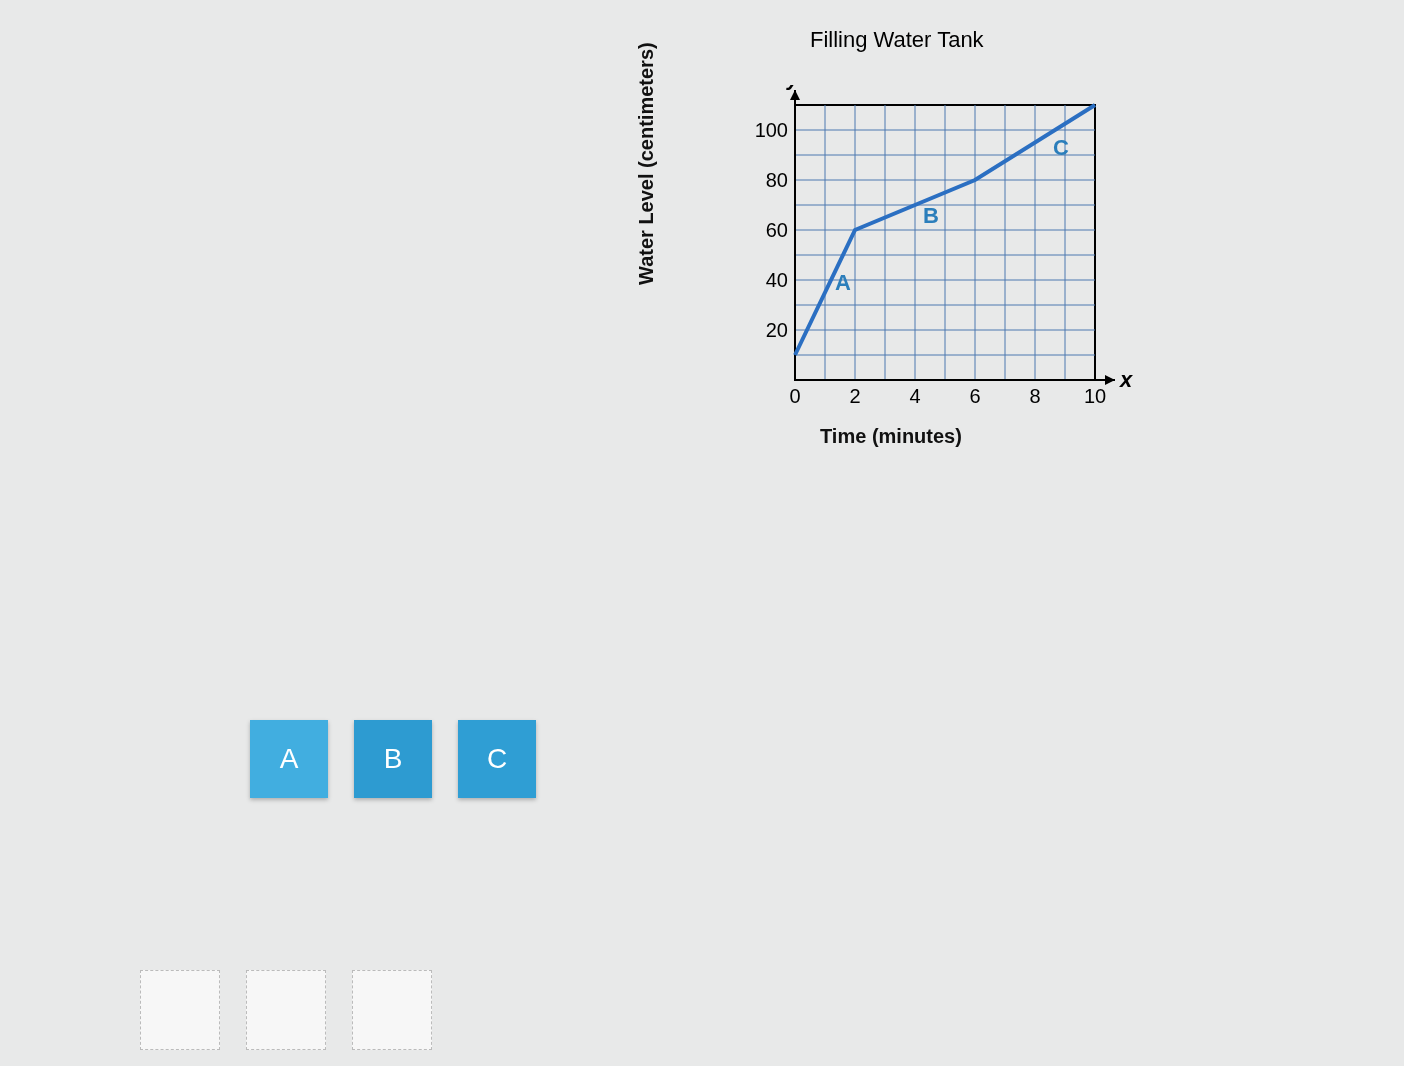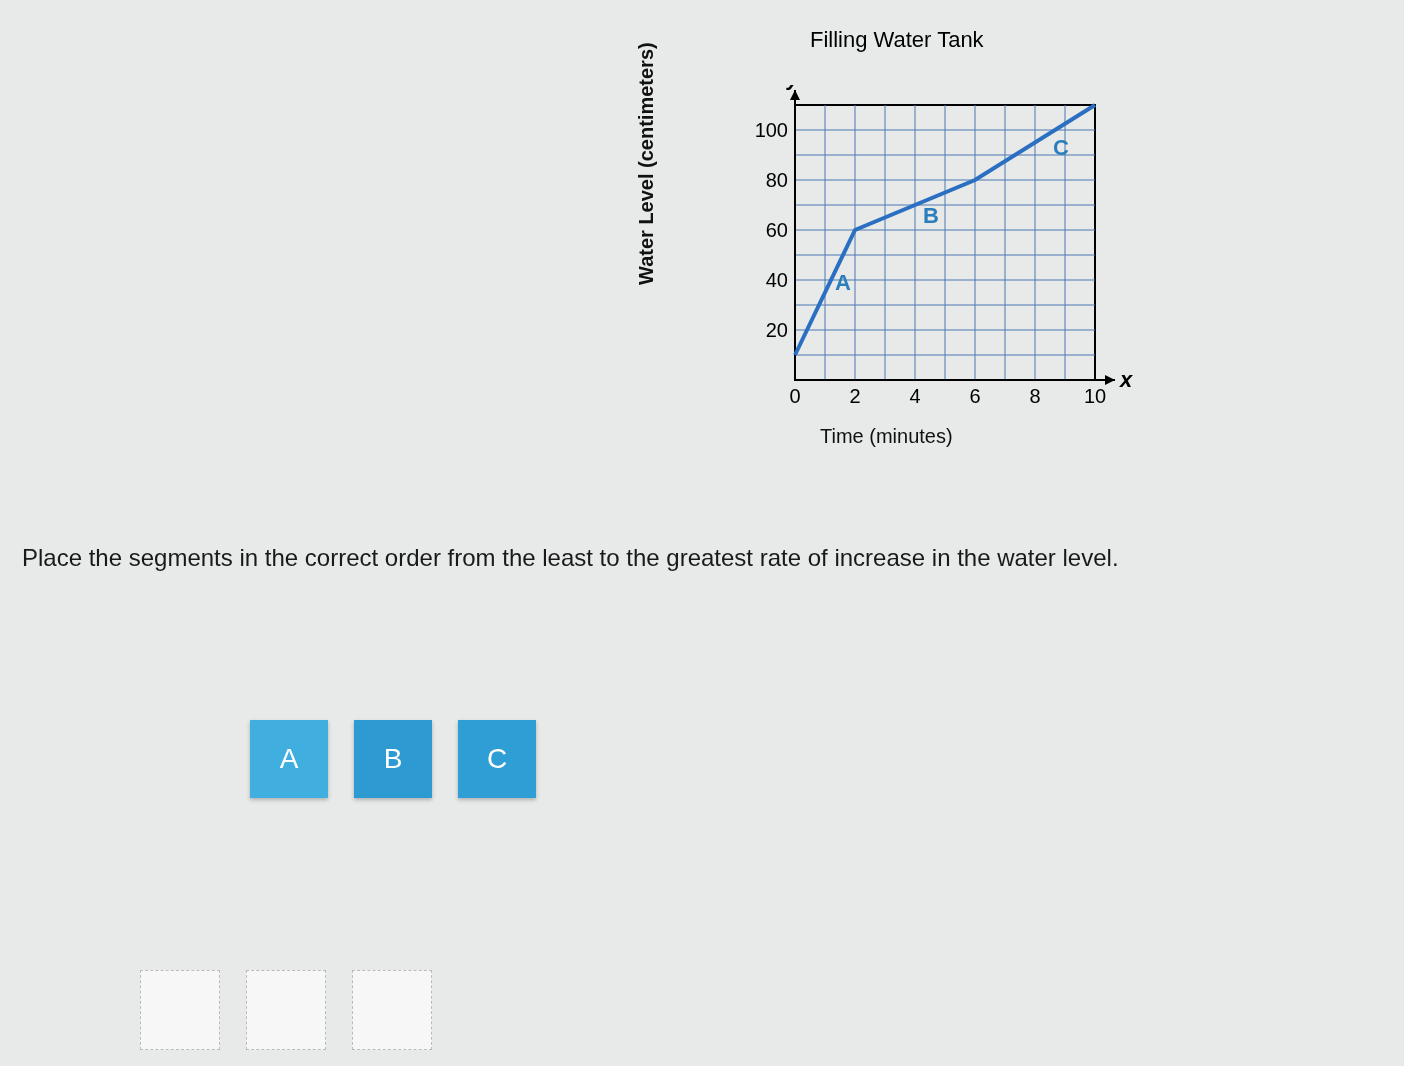--- a/index.html
+++ b/index.html
@@ -1,21 +1,21 @@
 <!DOCTYPE html>
 <html><head>
 <meta charset="utf-8">
 <style>
   html,body{margin:0;padding:0;width:1404px;height:1066px;background:#e8e9e9;font-family:Arial,Helvetica,sans-serif;color:#111;overflow:hidden}
   .page{position:relative;width:100%;height:100%}
   
   .chart-wrap{position:absolute;left:640px;top:25px;width:500px;height:430px}
   .chart-title{position:absolute;left:170px;top:2px;font-size:22px;font-weight:400;color:#000}
   .ylabel{position:absolute;left:-5px;top:260px;transform:rotate(-90deg);transform-origin:left top;font-size:20px;font-weight:700;white-space:nowrap}
-  .xlabel{position:absolute;left:180px;top:400px;font-size:20px;font-weight:400}
+  .xlabel{position:absolute;left:180px;top:400px;font-size:20px;font-weight:700}
   .svgbox{position:absolute;left:115px;top:60px}
   .tick{font-size:20px;fill:#000;font-family:Arial}
   .segLbl{font-size:22px;font-weight:700;fill:#2b7ebb;font-family:Arial}
   .axtxt{font-size:22px;font-weight:700;fill:#000;font-style:italic;font-family:Arial}
   
   .qtext{position:absolute;left:22px;top:544px;font-size:24px;color:#1a1a1a}
   
   .tiles{position:absolute;left:250px;top:720px;display:flex;gap:26px}
   .tile{width:78px;height:78px;display:flex;align-items:center;justify-content:center;font-size:28px;color:#fff;box-shadow:0 2px 4px rgba(0,0,0,0.25);cursor:grab}
   .tileA{background:#41aee0}
@@ -87,21 +87,20 @@
       <text class="tick" x="340" y="318" text-anchor="middle">10</text>
 
       <polyline points="40,270 100,145 220,95 340,20" fill="none" stroke="#2b6fc2" stroke-width="4"></polyline>
 
       <text class="segLbl" x="80" y="205">A</text>
       <text class="segLbl" x="168" y="138">B</text>
       <text class="segLbl" x="298" y="70">C</text>
     </svg>
   </div>
 
-  <div class="qtext">Place the segments in the correct order from the least to the greatest rate of increase in the water level.</div>
 
   <div class="tiles">
     <div class="tile tileA">A</div>
     <div class="tile tileB">B</div>
     <div class="tile tileC">C</div>
   </div>
 
   <div class="slots">
     <div class="slot"></div>
     <div class="slot"></div>

